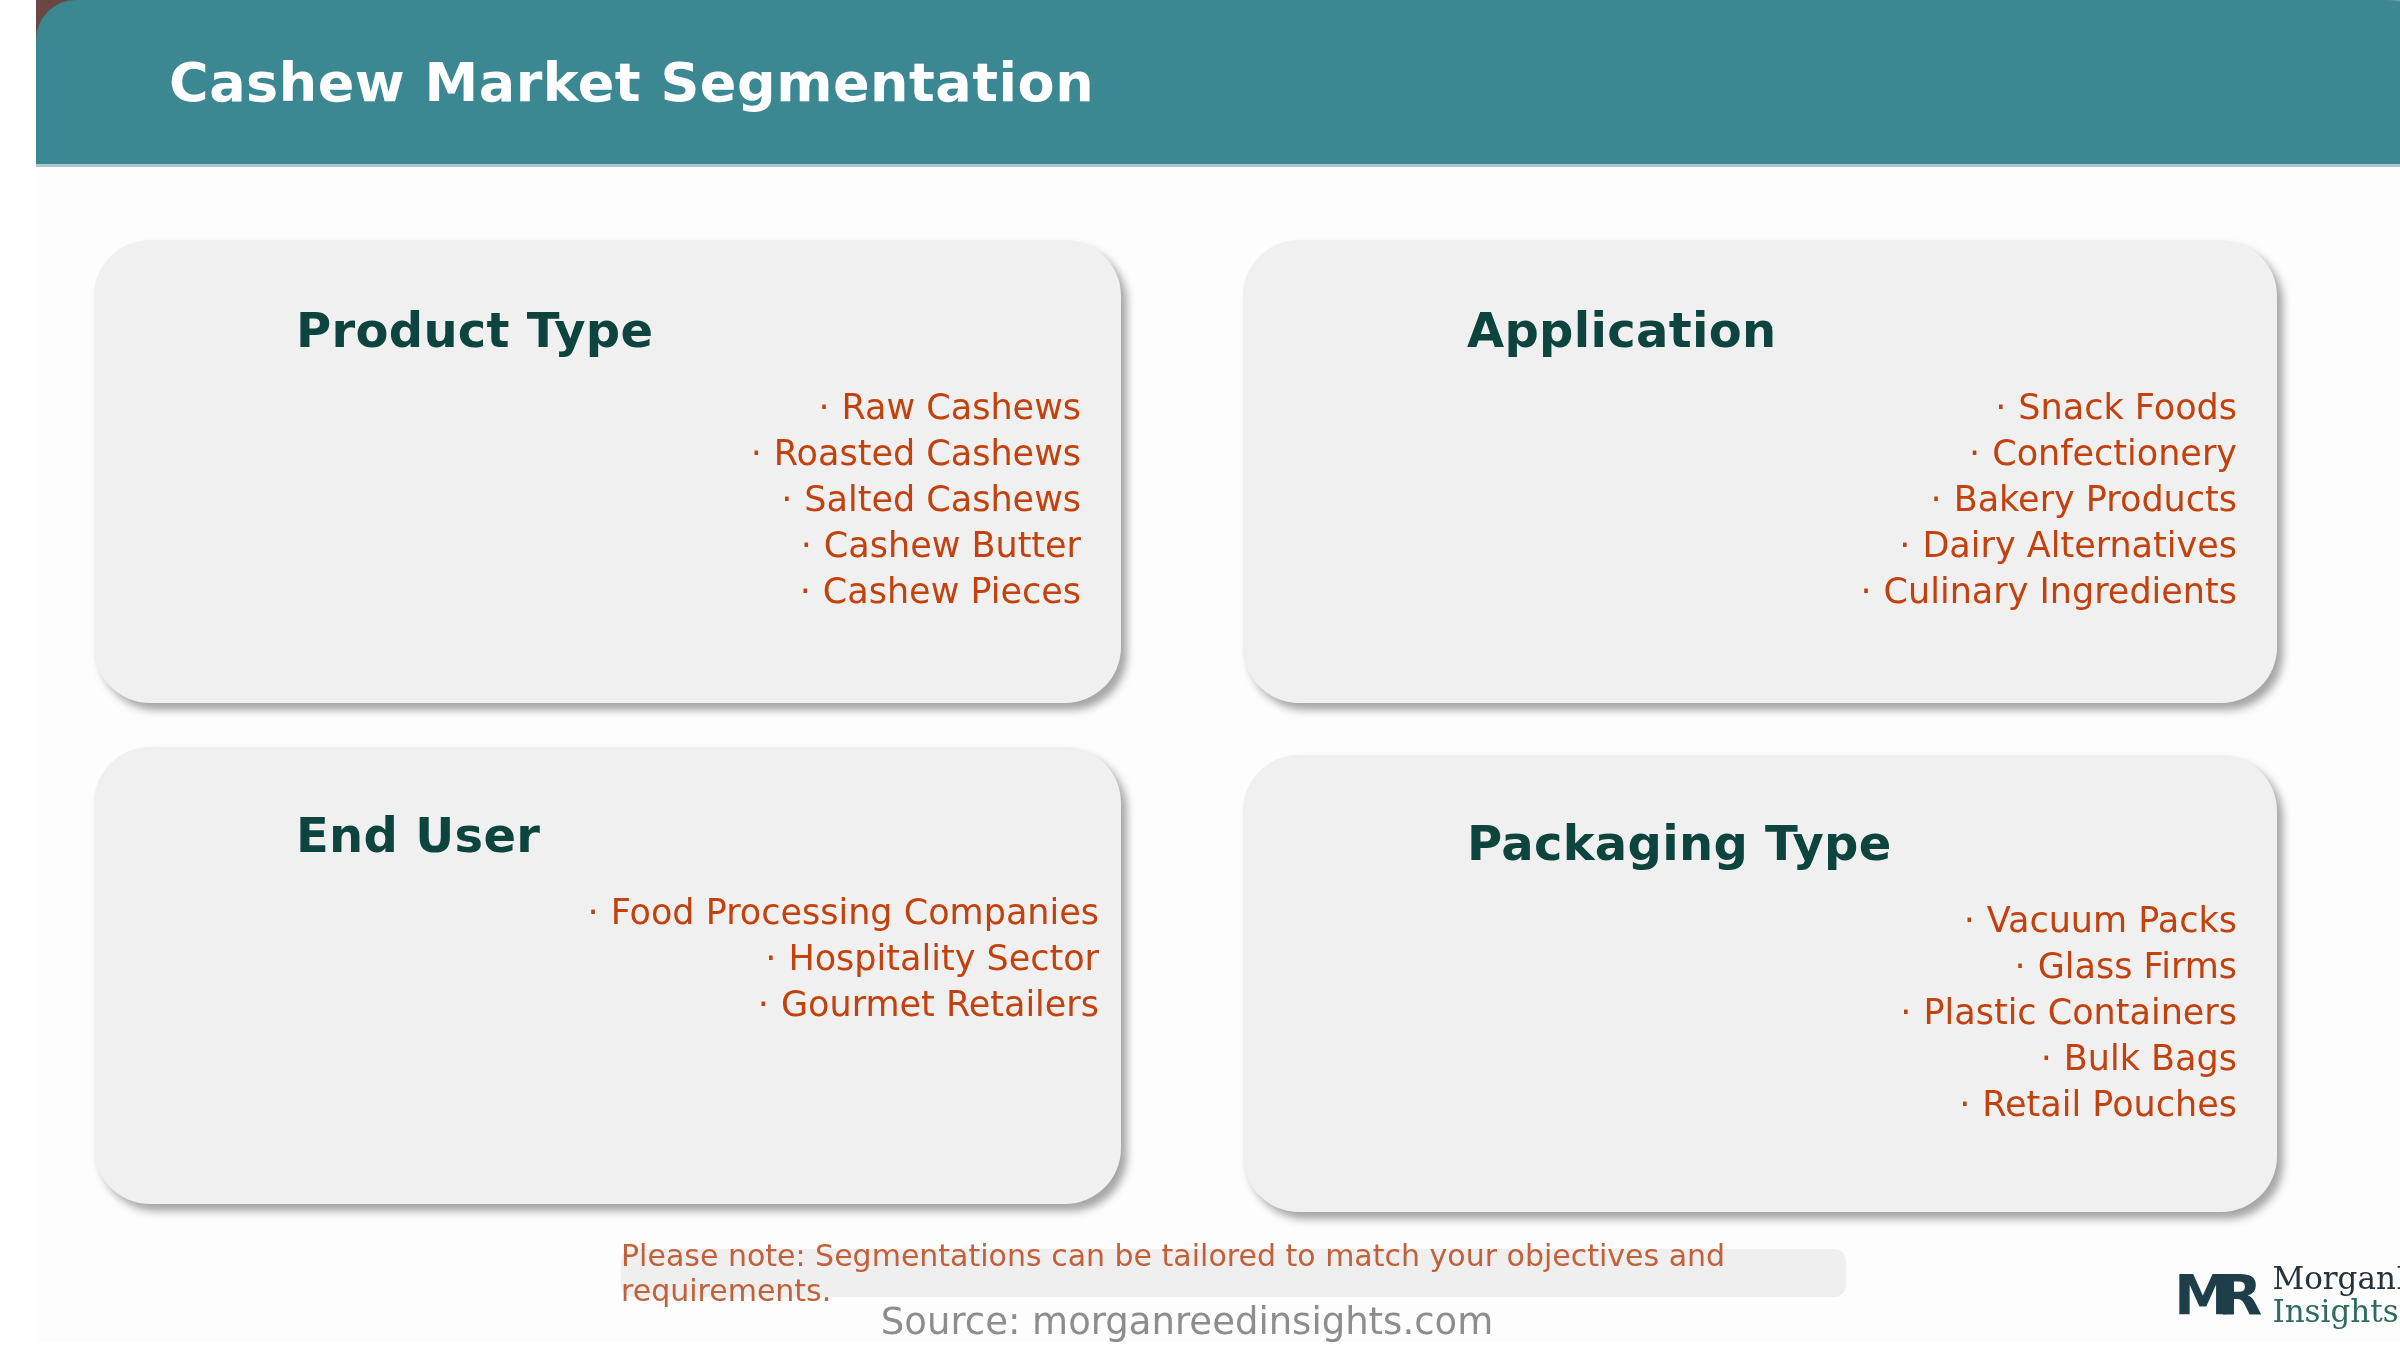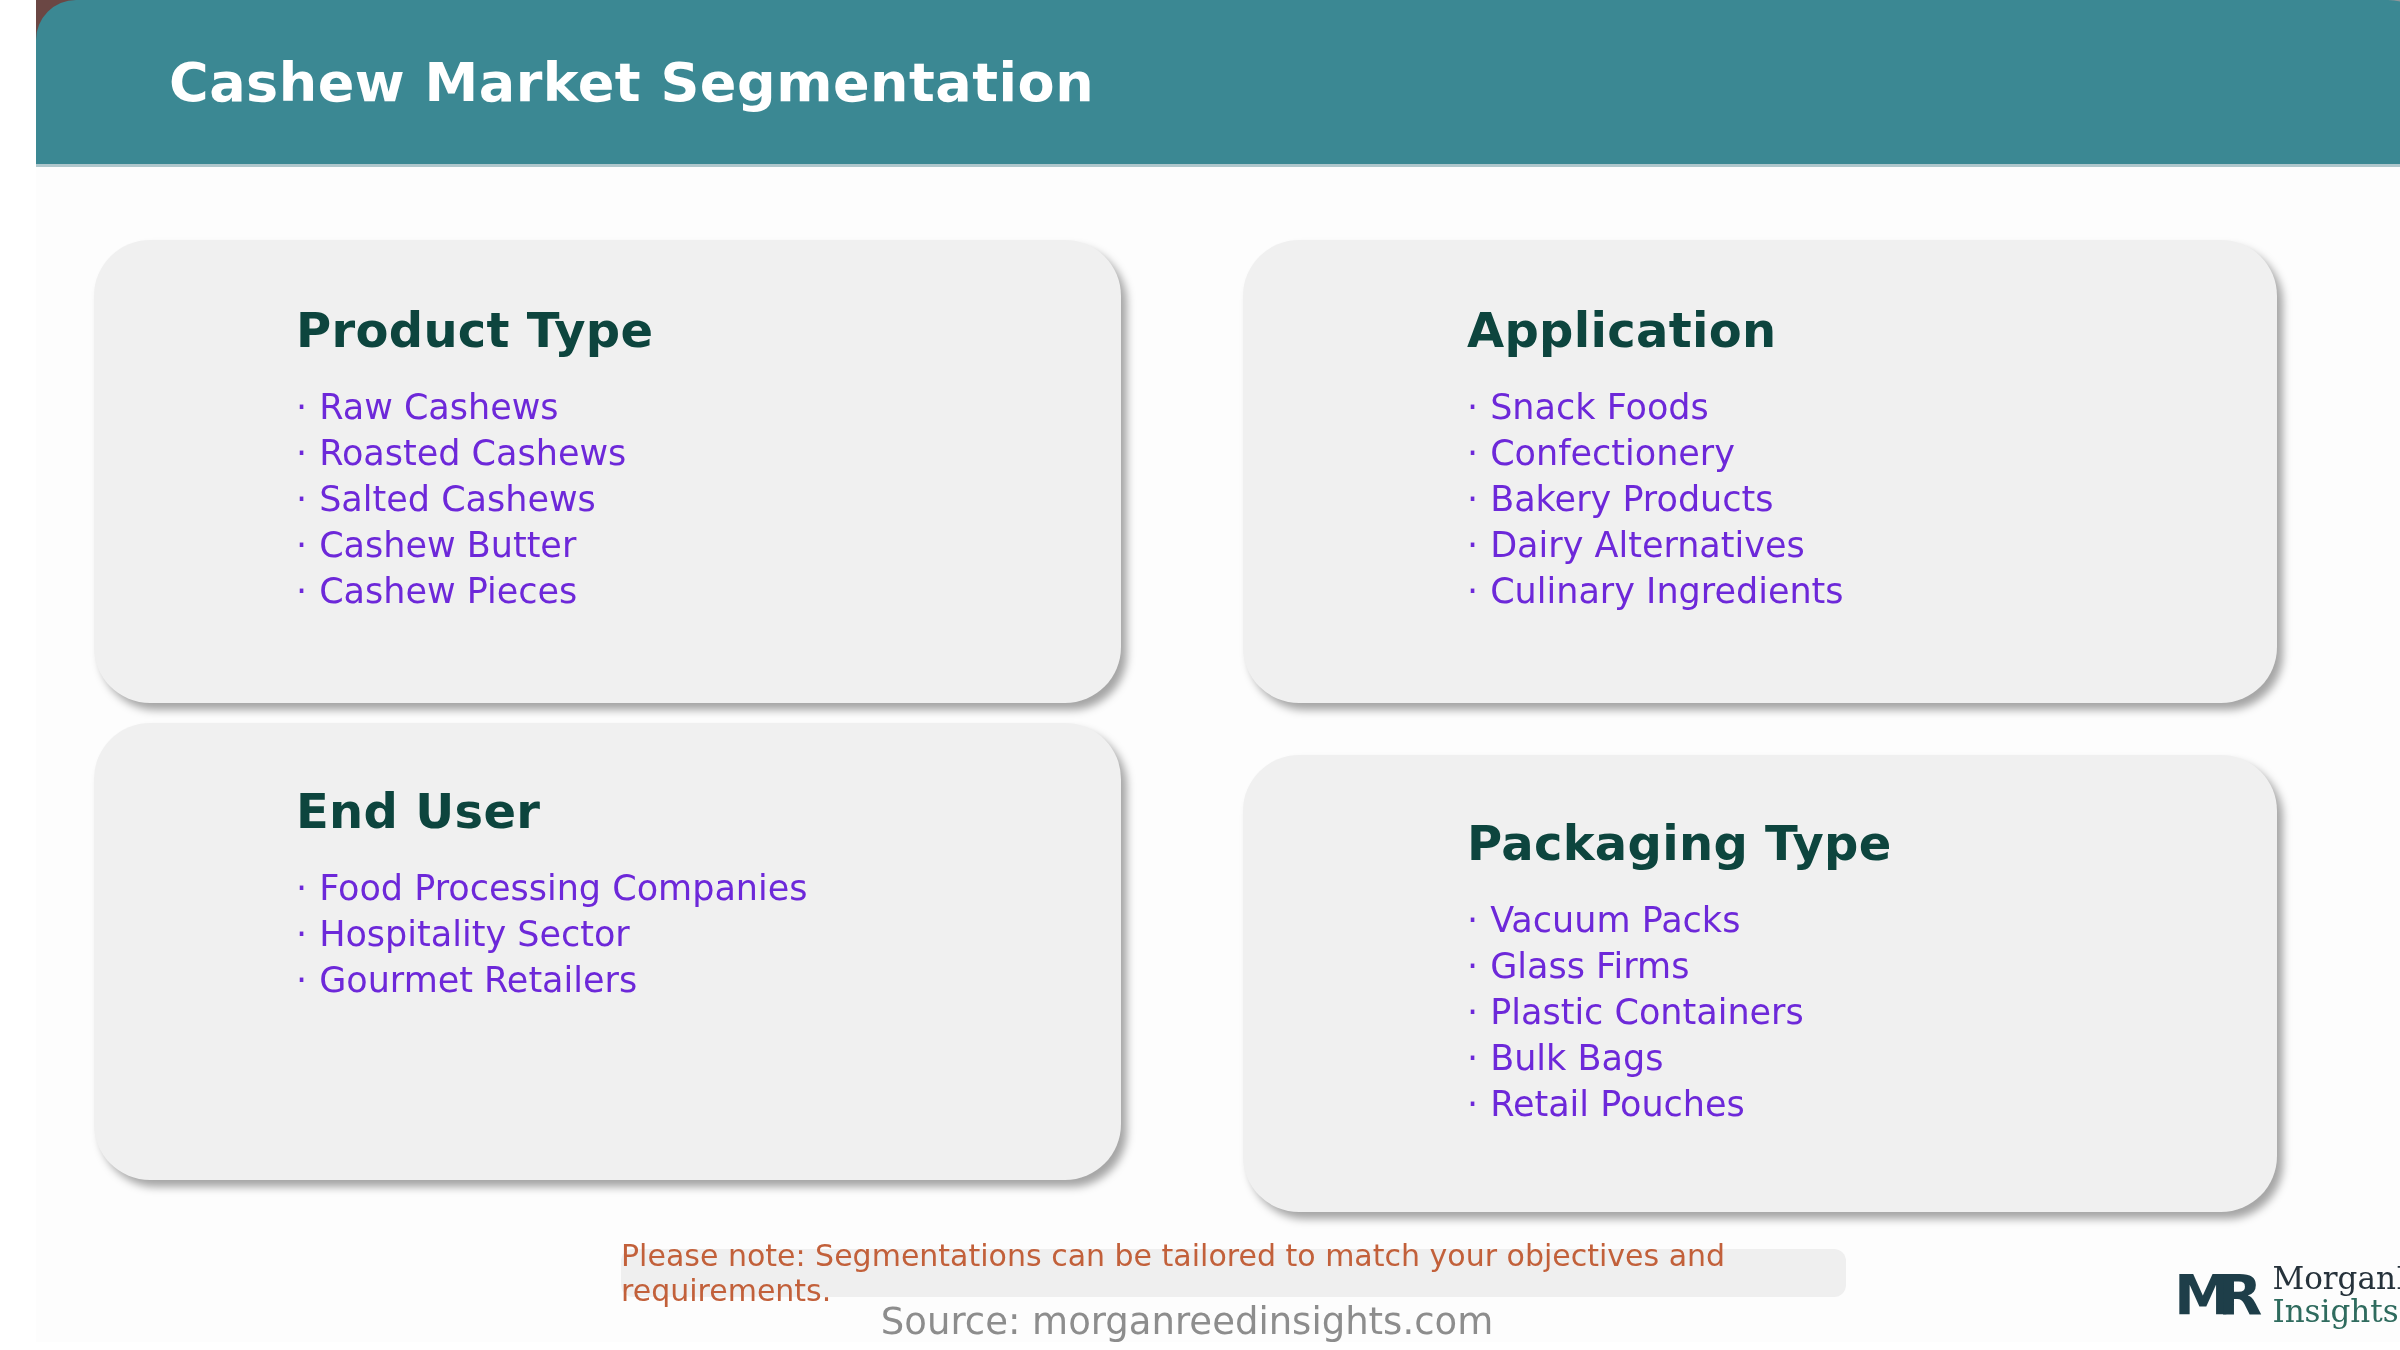--- a/index.html
+++ b/index.html
@@ -42,41 +42,42 @@
 
   .card {
     position: absolute;
     background: #f0f0f0;
     border-radius: 56px;
     box-shadow: 6px 7px 9px rgba(0,0,0,0.35);
     box-sizing: border-box;
   }
   .card-1 { left: 58px;   top: 240px; width: 1027px; height: 463px; padding: 62px 40px 0 202px; }
   .card-2 { left: 1207px; top: 240px; width: 1034px; height: 463px; padding: 62px 40px 0 224px; }
-  .card-3 { left: 58px;   top: 723px; width: 1027px; height: 457px; padding: 60px 36px 0 202px; }
+  .card-3 { left: 58px;   top: 747px; width: 1027px; height: 457px; padding: 60px 22px 0 202px; }
   .card-4 { left: 1207px; top: 755px; width: 1034px; height: 457px; padding: 60px 40px 13px 224px; }
 
   .card-heading {
     margin: 0;
     font-size: 48px;
     font-weight: 700;
     color: #0d453e;
     letter-spacing: 0.3px;
   }
   .card-list {
     list-style: none;
     margin: 26px 0 0 0;
     padding: 0;
   }
   .card-list li {
     font-size: 35px;
     line-height: 46px;
-    color: #6d28d9;
+    color: #c2410c;
     font-weight: 400;
     white-space: nowrap;
+    text-align: right;
   }
   .bullet { display: inline-block; margin-right: 12px; }
 
   .note-bar {
     position: absolute;
     left: 585px; top: 1249px; width: 1225px; height: 48px;
     background: #efefef;
     border-radius: 12px;
     display: flex; align-items: center; justify-content: center;
   }

